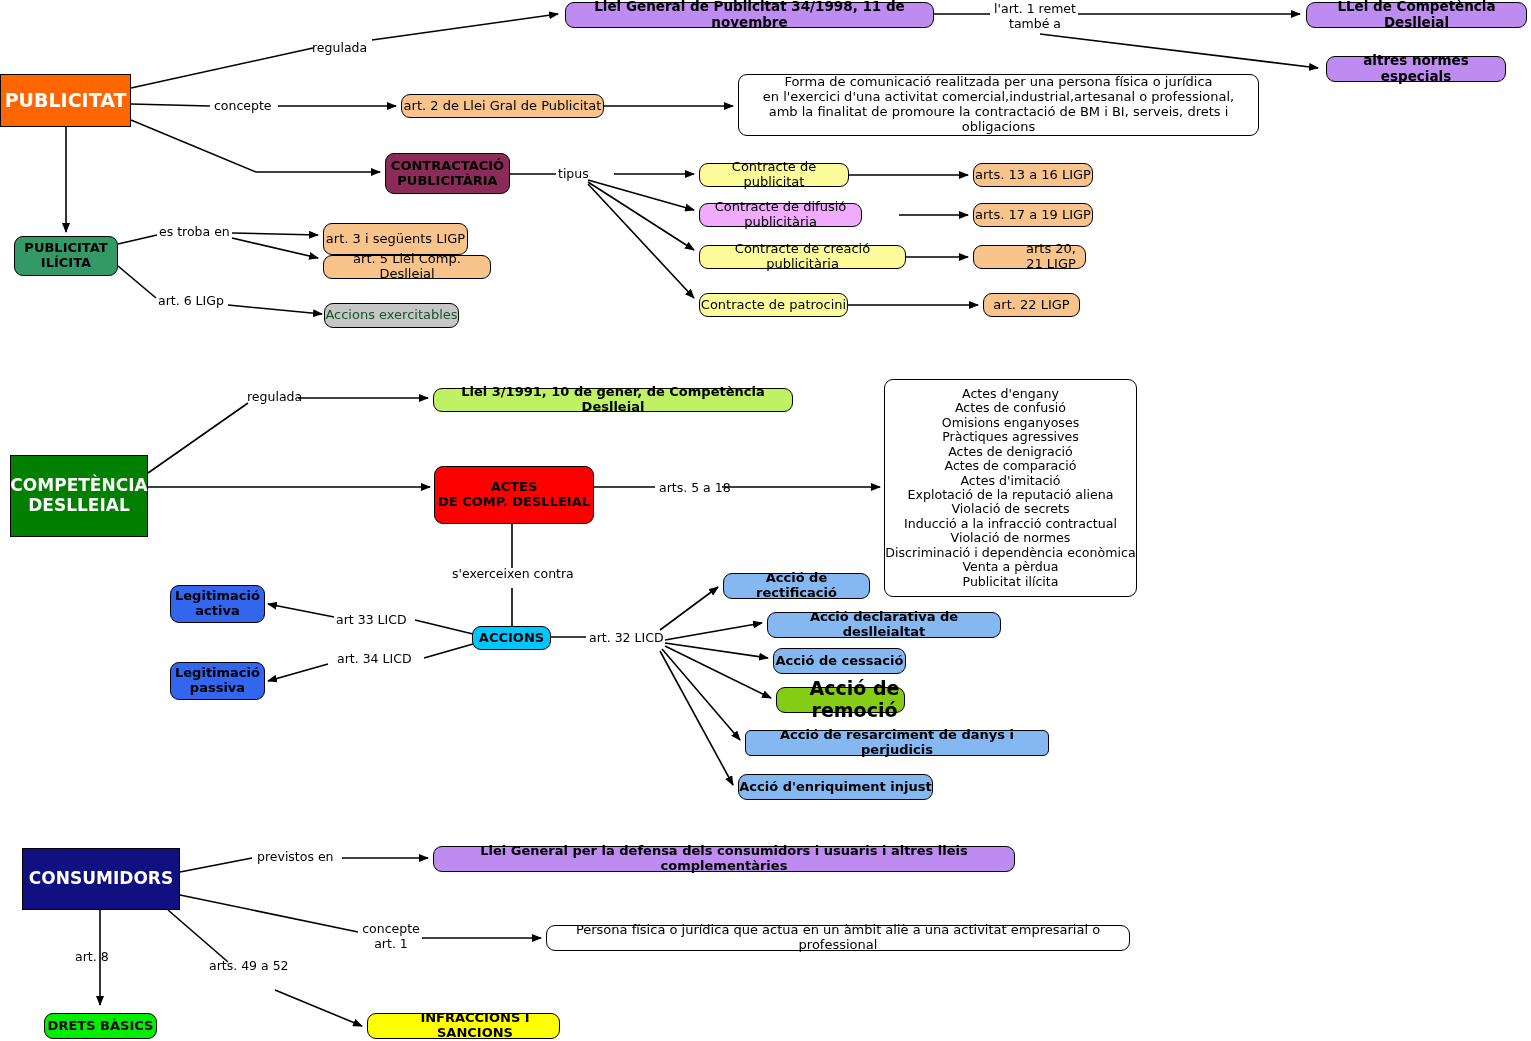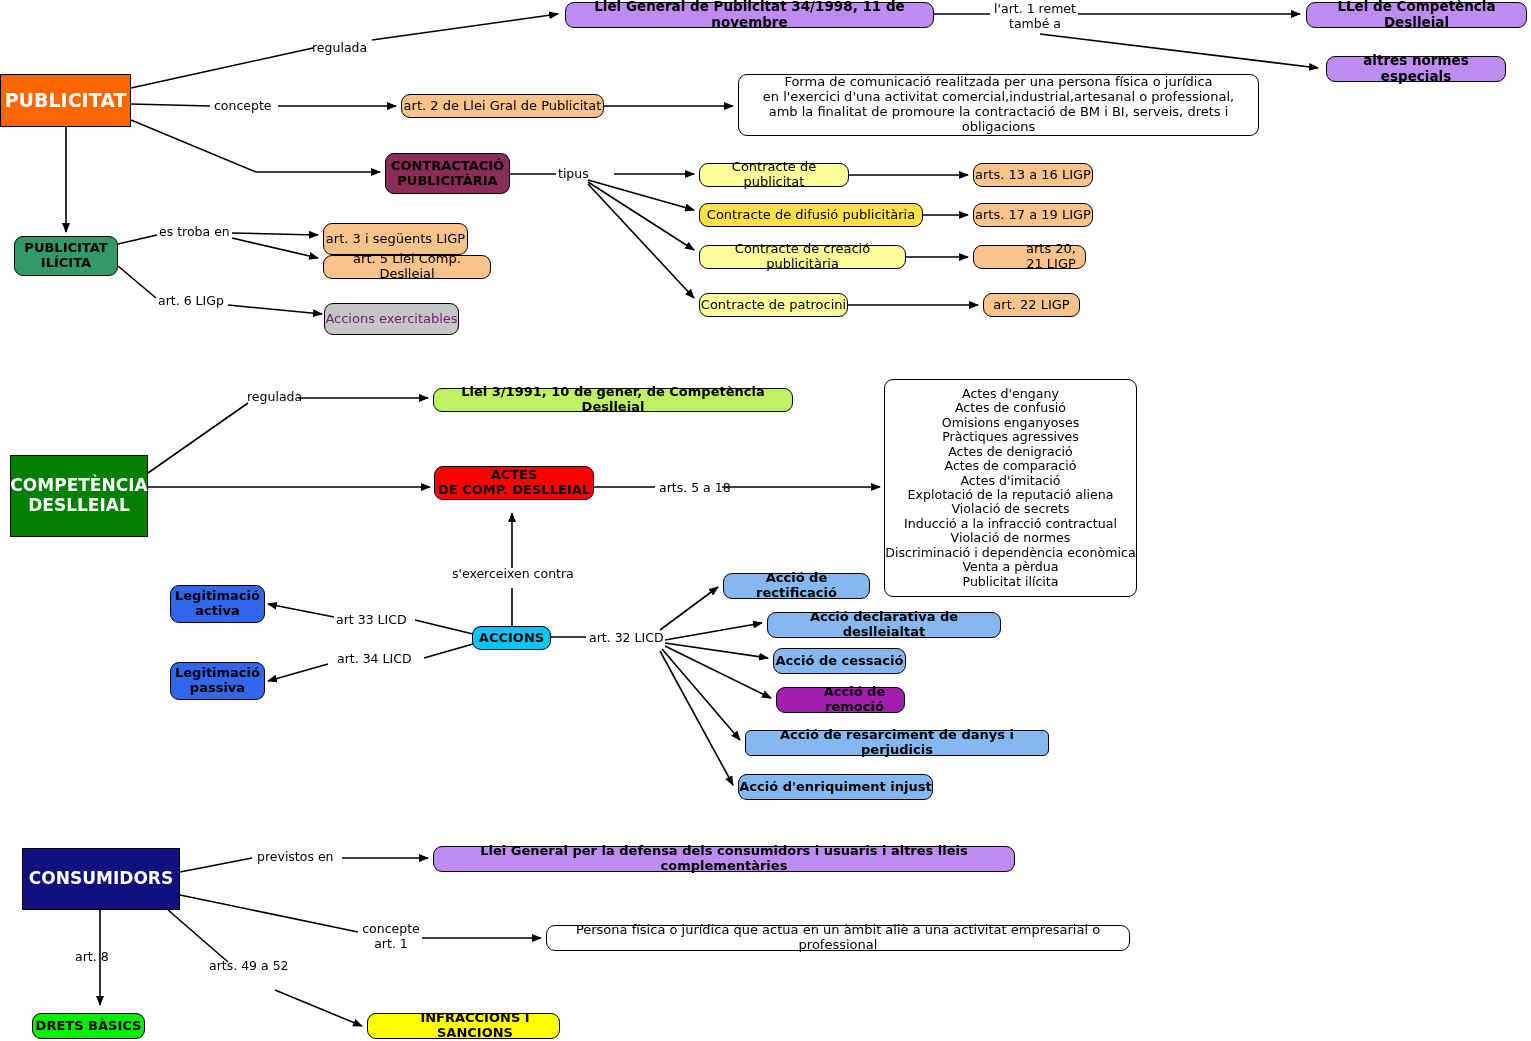--- a/index.html
+++ b/index.html
@@ -156,28 +156,28 @@
   </div>
 
   <div class="node rounded plain" style="left:323px;top:223px;width:145px;height:32px;background:#F9C38C;color:#000;font-size:13px;">
     <span>art. 3 i següents LIGP</span>
   </div>
 
   <div class="node rounded plain" style="left:323px;top:255px;width:168px;height:24px;background:#F9C38C;color:#000;font-size:13px;">
     <span>art. 5 Llei Comp. Deslleial</span>
   </div>
 
-  <div class="node rounded plain" style="left:324px;top:303px;width:135px;height:32px;background:#C6C6C6;color:#701a75;font-size:13px;">
+  <div class="node rounded plain" style="left:324px;top:303px;width:135px;height:25px;background:#C6C6C6;color:#14532d;font-size:13px;">
     <span>Accions exercitables</span>
   </div>
 
   <div class="node rounded plain" style="left:699px;top:163px;width:150px;height:24px;background:#FBFB99;color:#000;font-size:13px;">
     <span>Contracte de publicitat</span>
   </div>
-  <div class="node rounded plain" style="left:699px;top:203px;width:224px;height:24px;background:#fde047;color:#000;font-size:13px;">
+  <div class="node rounded plain" style="left:699px;top:203px;width:163px;height:24px;background:#f0abfc;color:#000;font-size:13px;">
     <span>Contracte de difusió publicitària</span>
   </div>
   <div class="node rounded plain" style="left:699px;top:245px;width:207px;height:24px;background:#FBFB99;color:#000;font-size:13px;">
     <span>Contracte de creació publicitària</span>
   </div>
   <div class="node rounded plain" style="left:699px;top:293px;width:149px;height:24px;background:#FBFB99;color:#000;font-size:13px;">
     <span>Contracte de patrocini</span>
   </div>
 
   <div class="node rounded plain" style="left:973px;top:163px;width:120px;height:24px;background:#F9C38C;color:#000;font-size:13px;">
@@ -203,21 +203,21 @@
 
   <div class="node sharp bold multiline" style="left:10px;top:455px;width:138px;height:82px;background:#007F00;color:#fff;font-size:17px;">
     <span>COMPETÈNCIA
 DESLLEIAL</span>
   </div>
 
   <div class="node rounded bold" style="left:433px;top:388px;width:360px;height:24px;background:#bef264;color:#000;font-size:13px;">
     <span>Llei 3/1991, 10 de gener, de Competència Deslleial</span>
   </div>
 
-  <div class="node rounded bold multiline" style="left:434px;top:466px;width:160px;height:34px;background:#FF0000;color:#000;font-size:13px;">
+  <div class="node rounded bold multiline" style="left:434px;top:466px;width:160px;height:58px;background:#FF0000;color:#000;font-size:13px;">
     <span>ACTES
 DE COMP. DESLLEIAL</span>
   </div>
 
   <div class="node rounded plain" style="left:884px;top:379px;width:253px;height:218px;background:#fff;color:#000;font-size:12.6px;
               flex-direction:column;justify-content:center;">
     <div style="width:100%;text-align:center;">
       <div>Actes d'engany</div>
       <div>Actes de confusió</div>
       <div>Omisions enganyoses</div>
@@ -251,21 +251,21 @@
 
   <div class="node rounded bold" style="left:723px;top:573px;width:147px;height:26px;background:#85B8F0;color:#000;font-size:13px;">
     <span>Acció de rectificació</span>
   </div>
   <div class="node rounded bold" style="left:767px;top:612px;width:234px;height:26px;background:#85B8F0;color:#000;font-size:13px;">
     <span>Acció declarativa de deslleialtat</span>
   </div>
   <div class="node rounded bold" style="left:773px;top:648px;width:133px;height:26px;background:#85B8F0;color:#000;font-size:13px;">
     <span>Acció de cessació</span>
   </div>
-  <div class="node rounded bold" style="left:776px;top:687px;width:129px;height:26px;background:#a21caf;color:#000;font-size:13px;padding-left:28px;">
+  <div class="node rounded bold" style="left:776px;top:687px;width:129px;height:26px;background:#84cc16;color:#000;font-size:19px;padding-left:28px;">
     <span>Acció de remoció</span>
   </div>
   <div class="node rounded bold" style="left:745px;top:730px;width:304px;height:26px;background:#85B8F0;color:#000;font-size:13px;border-radius:6px;">
     <span>Acció de resarciment de danys i perjudicis</span>
   </div>
   <div class="node rounded bold" style="left:738px;top:774px;width:195px;height:26px;background:#85B8F0;color:#000;font-size:13px;">
     <span>Acció d'enriquiment injust</span>
   </div>
 
   <div class="elabel" style="left:247px;top:389px;">regulada</div>
@@ -280,21 +280,21 @@
   </div>
 
   <div class="node rounded bold" style="left:433px;top:846px;width:582px;height:26px;background:#BE8CF0;color:#000;font-size:13px;">
     <span>Llei General per la defensa dels consumidors i usuaris i altres lleis complementàries</span>
   </div>
 
   <div class="node rounded plain" style="left:546px;top:925px;width:584px;height:26px;background:#fff;color:#000;font-size:13px;">
     <span>Persona física o jurídica que actua en un àmbit aliè a una activitat empresarial o professional</span>
   </div>
 
-  <div class="node rounded bold" style="left:32px;top:1013px;width:113px;height:26px;background:#00EE00;color:#000;font-size:13px;">
+  <div class="node rounded bold" style="left:44px;top:1013px;width:113px;height:26px;background:#00EE00;color:#000;font-size:13px;">
     <span>DRETS BÀSICS</span>
   </div>
 
   <div class="node rounded bold" style="left:367px;top:1013px;width:193px;height:26px;background:#FFFF00;color:#000;font-size:13px;padding-left:23px;">
     <span>INFRACCIONS I SANCIONS</span>
   </div>
 
   <div class="elabel" style="left:257px;top:849px;">previstos en</div>
   <div class="elabel multiline" style="left:360px;top:921px;text-align:center;width:62px;">concepte
 art. 1</div>

